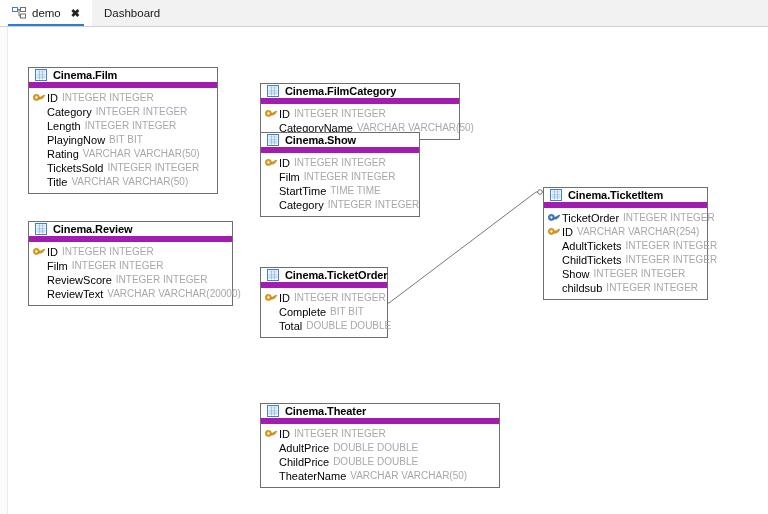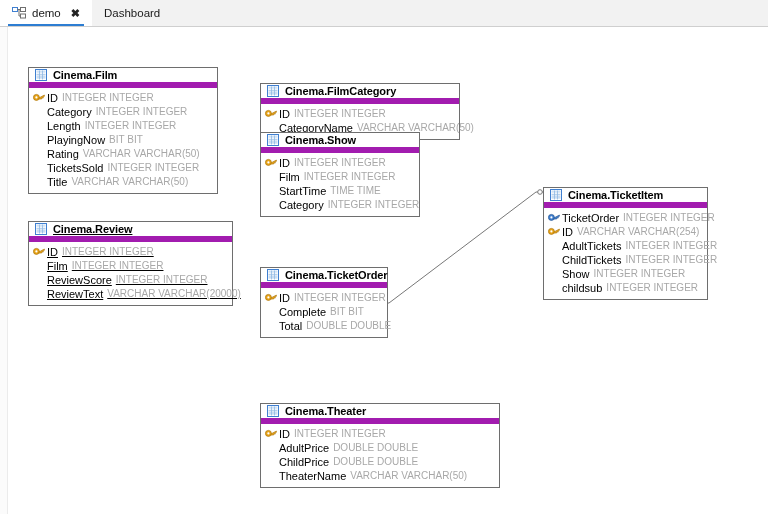--- a/index.html
+++ b/index.html
@@ -205,21 +205,21 @@
             <span class="attr-name">TicketsSold</span>
             <span class="attr-type">INTEGER INTEGER</span>
           </div>
           <div class="attr">
             <span class="attr-keyslot"></span>
             <span class="attr-name">Title</span>
             <span class="attr-type">VARCHAR VARCHAR(50)</span>
           </div>
         </div>
       </div>
-      <div class="entity" style="left: 28px; top: 194px; width: 205px; text-decoration: underline;">
+      <div class="entity" style="left: 28px; top: 194px; width: 205px;">
         <div class="entity-header">
           <span style="display: flex;">
             <svg class="tbl-icon" viewBox="0 0 12 12">
               <rect x="0.5" y="0.5" width="11" height="11" fill="#ffffff" stroke="#3f7fd0" stroke-width="1"></rect>
               <rect x="1.5" y="1.5" width="9" height="2.2" fill="#cfe2f5"></rect>
               <path d="M1.5 5.3 H10.5 M1.5 7.1 H10.5 M1.5 8.9 H10.5 M4.5 1.5 V10.5 M7.5 1.5 V10.5" stroke="#8fb9e3" stroke-width="0.8" fill="none"></path>
             </svg>
           </span>
           <span class="entity-title">Cinema.Review</span>
         </div>

